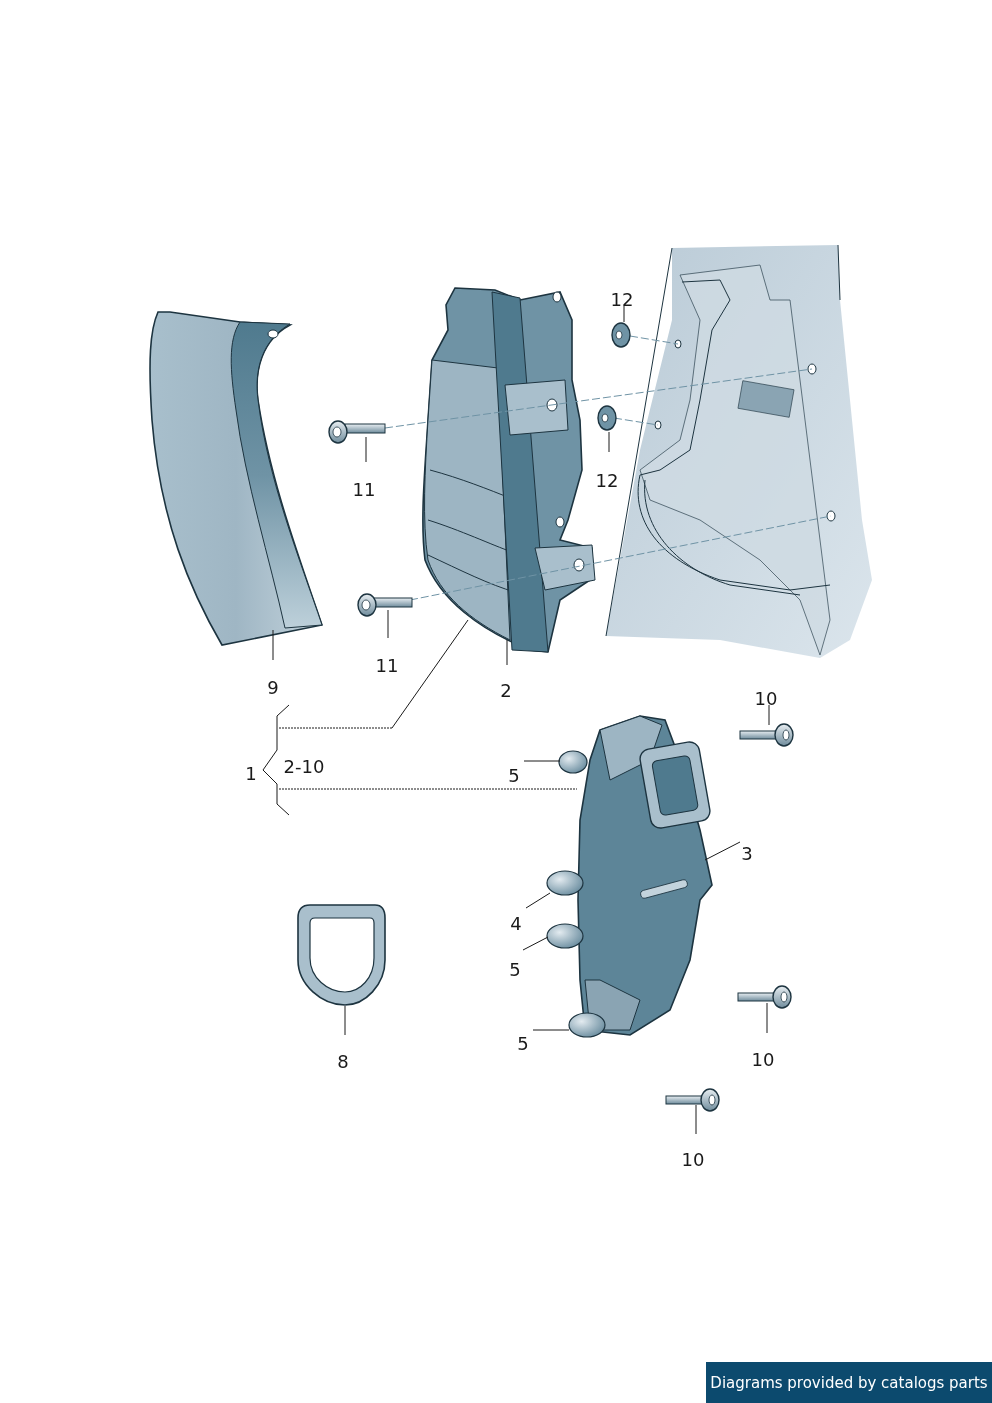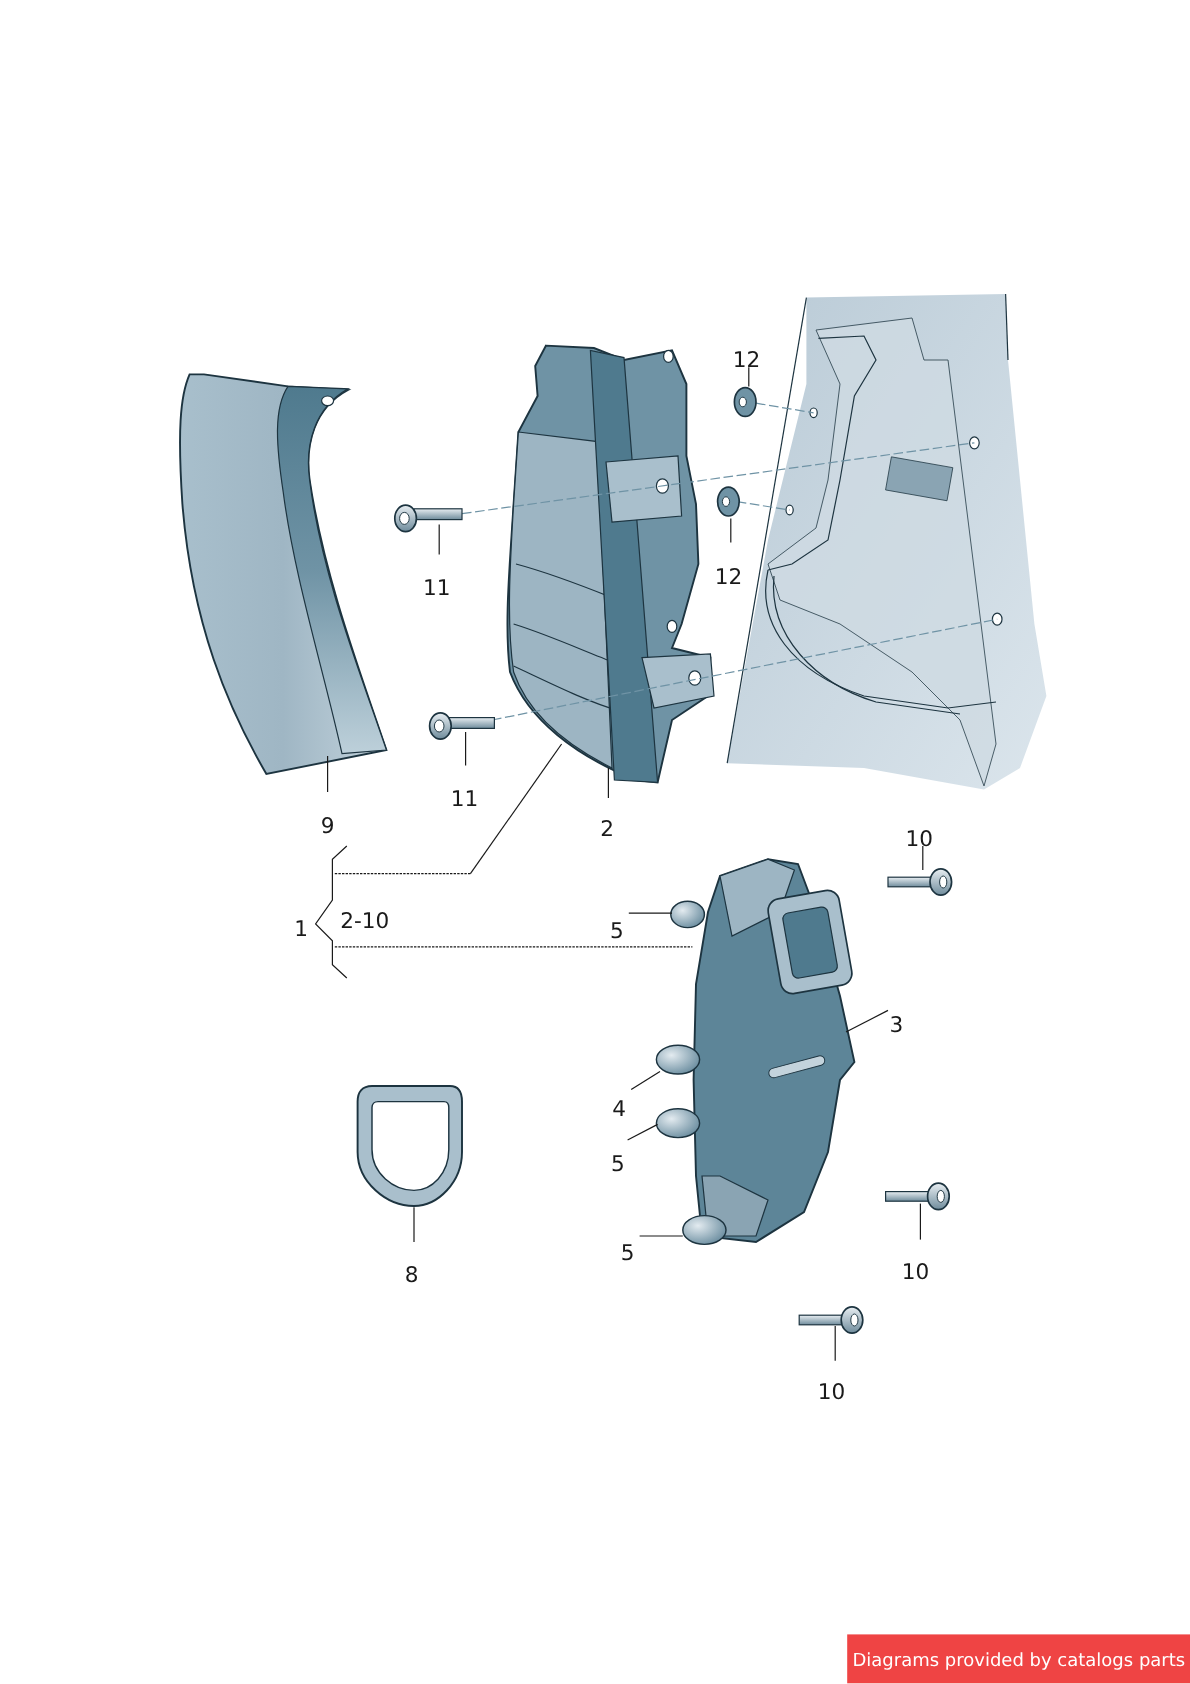--- a/index.html
+++ b/index.html
@@ -1,21 +1,21 @@
 <!DOCTYPE html>
 <html><head>
 <meta charset="utf-8">
 <style>
   html, body { margin:0; padding:0; background:#ffffff; }
   body { width:992px; height:1403px; position:relative; overflow:hidden; font-family:"DejaVu Sans", sans-serif; }
   #diagram { position:absolute; left:0; top:0; width:992px; height:1403px; }
   .callout { font-family:"DejaVu Sans", sans-serif; font-size:18px; fill:#1a1a1a; }
   .footer {
     position:absolute; left:706px; top:1362px; width:286px; height:41px;
-    background:#ef4444; color:#ffffff; font-family:"DejaVu Sans", sans-serif;
+    background:#0c4a6e; color:#ffffff; font-family:"DejaVu Sans", sans-serif;
     font-size:15px; display:flex; align-items:center; justify-content:center; box-sizing:border-box;
   }
 </style>
 </head>
 <body>
 
 <svg id="diagram" viewBox="0 0 992 1403" xmlns="http://www.w3.org/2000/svg">
   <defs>
     <linearGradient id="gPanel" x1="0" y1="0" x2="1" y2="0">
       <stop offset="0" stop-color="#a8bfcc"></stop>

